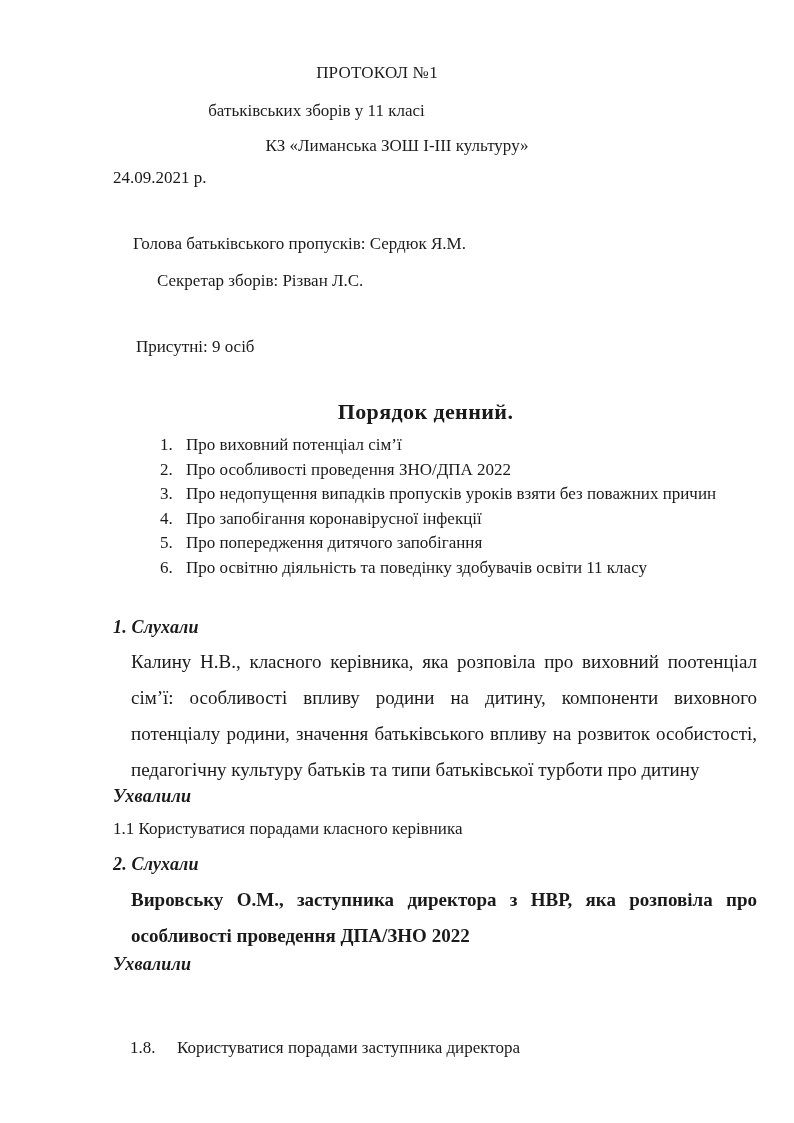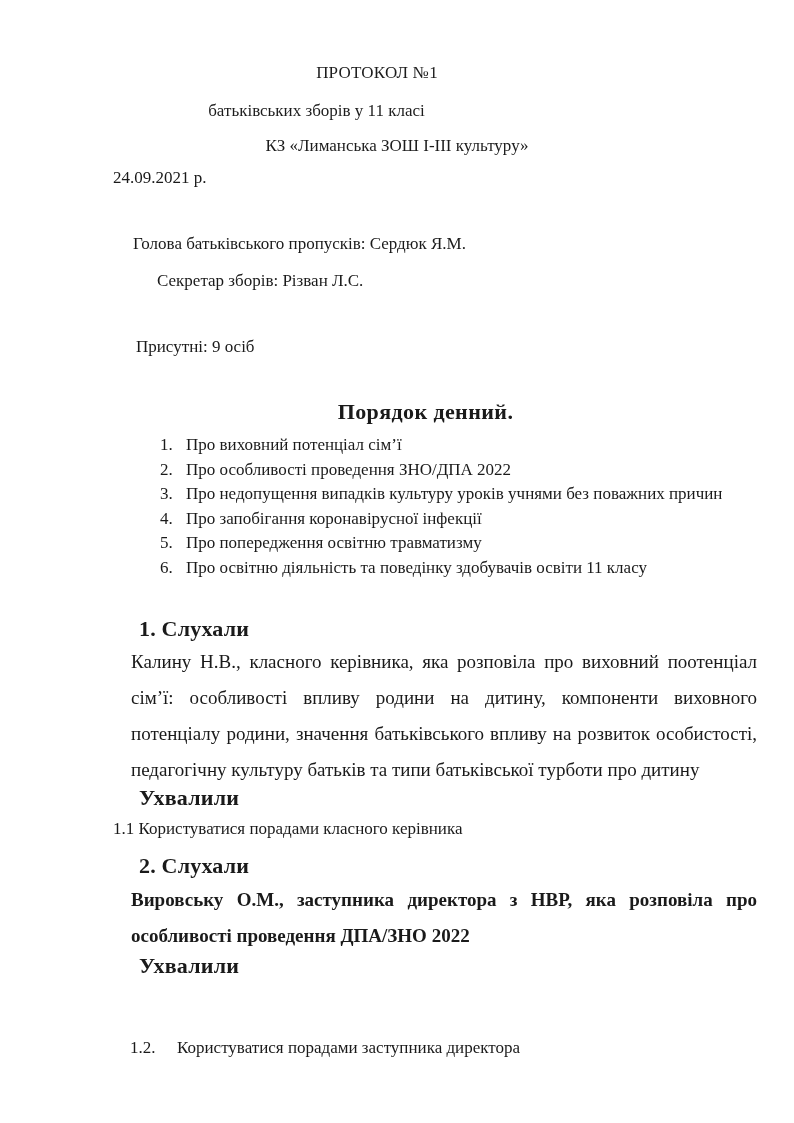--- a/index.html
+++ b/index.html
@@ -107,25 +107,25 @@
     top: 0;
     width: 22px;
     text-align: left;
   }
   #agenda-list li .txt { display: block; }
 
   
   .sec-head {
     position: absolute;
     left: 113px;
-    font-size: 22px;
+    font-size: 18px;
     font-weight: bold;
+    font-style: italic;
     line-height: 1;
     letter-spacing: .2px;
-    margin-left: 26px;
   }
   .para {
     position: absolute;
     left: 131px;
     width: 626px;
     font-size: 19px;
     line-height: 36px;
     text-align: justify;
     text-justify: inter-word;
   }
@@ -183,29 +183,29 @@
     <li>
       <span class="num">1.</span>
       <span class="txt">Про виховний потенціал сім’ї</span>
     </li>
     <li>
       <span class="num">2.</span>
       <span class="txt">Про особливості проведення ЗНО/ДПА 2022</span>
     </li>
     <li>
       <span class="num">3.</span>
-      <span class="txt">Про недопущення випадків культуру уроків учнями без поважних причин</span>
+      <span class="txt">Про недопущення випадків пропусків уроків взяти без поважних причин</span>
     </li>
     <li>
       <span class="num">4.</span>
       <span class="txt">Про запобігання коронавірусної інфекції</span>
     </li>
     <li>
       <span class="num">5.</span>
-      <span class="txt"> Про попередження освітню травматизму</span>
+      <span class="txt"> Про попередження дитячого запобігання</span>
     </li>
     <li>
       <span class="num">6.</span>
       <span class="txt">Про освітню діяльність та поведінку здобувачів освіти 11 класу</span>
     </li>
   </ol>
 
   <div class="sec-head" id="h-sluhali-1">1. Слухали</div>
 
   <div class="para" id="p-sluhali-1">Калину Н.В., класного керівника, яка розповіла про виховний поотенціал сім’ї: особливості впливу родини на дитину, компоненти виховного потенціалу родини, значення батьківського впливу на розвиток особистості, педагогічну культуру батьків та типи батьківської турботи про дитину</div>
@@ -215,16 +215,16 @@
   <div class="simple-line" id="l-1-1">1.1  Користуватися порадами класного керівника</div>
 
   <div class="sec-head" id="h-sluhali-2">2. Слухали</div>
 
   <div class="para" id="p-sluhali-2">Вировську О.М., заступника директора з НВР, яка розповіла про особливості проведення ДПА/ЗНО 2022</div>
 
   <div class="sec-head" id="h-uhvalyly-2">Ухвалили</div>
 
 
   <div class="num-line" id="l-2-2">
-    <span class="n">1.2.</span><span>Користуватися порадами заступника директора</span>
+    <span class="n">1.8.</span><span>Користуватися порадами заступника директора</span>
   </div>
 
 </div>
 
 </body></html>

